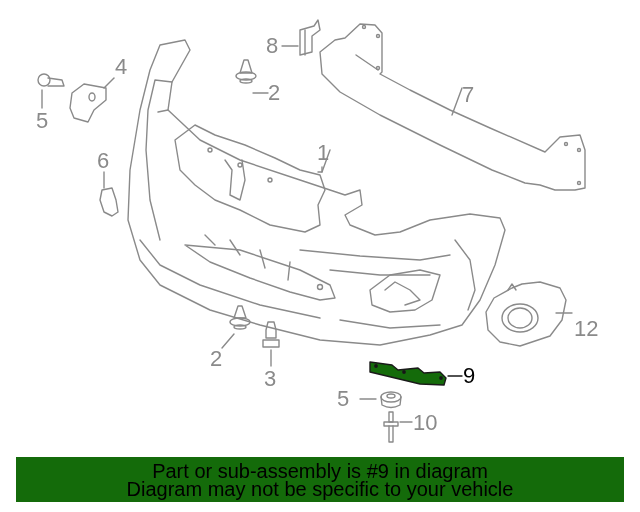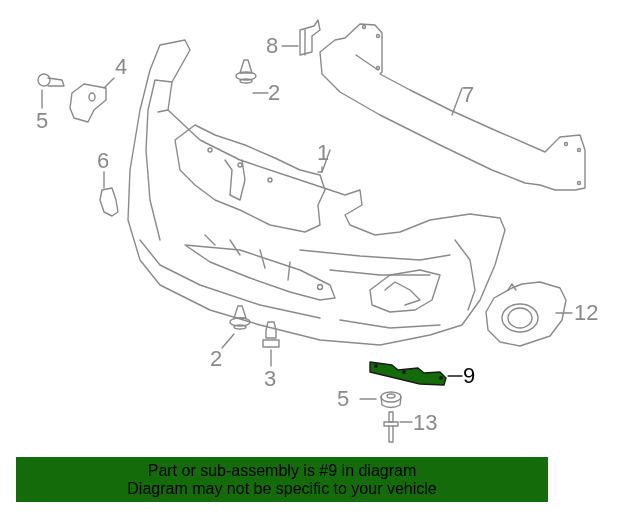--- a/index.html
+++ b/index.html
@@ -1,20 +1,20 @@
 <!DOCTYPE html>
 <html><head>
 <meta charset="utf-8">
 <style>
   html,body{margin:0;padding:0;background:#fff;}
   body{width:640px;height:512px;position:relative;overflow:hidden;font-family:"Liberation Sans",sans-serif;}
   #diagram{position:absolute;left:0;top:0;width:640px;height:512px;}
   .callout{position:absolute;font-size:22px;color:#8a8a8a;line-height:1;font-family:"Liberation Sans",sans-serif;}
   .callout.hl{color:#000;}
-  #banner{position:absolute;left:16px;top:457px;width:532px;height:45px;background:#146b0a;color:#000;text-align:center;font-size:16px;line-height:18px;padding-top:5px;box-sizing:border-box;}
+  #banner{position:absolute;left:16px;top:457px;width:608px;height:45px;background:#146b0a;color:#000;text-align:center;font-size:20px;line-height:18px;padding-top:5px;box-sizing:border-box;}
   #banner div{white-space:nowrap;}
 </style>
 </head>
 <body>
 
 <div id="diagram">
   <svg width="640" height="512" viewBox="0 0 640 512" fill="none" stroke="#8a8a8a" stroke-width="1.4" stroke-linejoin="round" stroke-linecap="round">
 
     <g>
       <path d="M160 45 L185 40 L190 50 L172 82 L168 110 L200 140 L240 160 L300 180 L345 195 L360 190 L362 205 L345 215 L350 225 L375 235 L400 232 L430 220 L470 214 L500 218 L505 230 L495 265 L480 300 L462 325 L430 335 L380 345 L320 340 L260 325 L210 310 L160 285 L140 260 L128 220 L130 170 L140 110 L150 70 Z"></path>
@@ -129,21 +129,21 @@
   <span class="callout" style="left:317px;top:142px;">1</span>
   <span class="callout" style="left:268px;top:82px;">2</span>
   <span class="callout" style="left:210px;top:348px;">2</span>
   <span class="callout" style="left:264px;top:368px;">3</span>
   <span class="callout" style="left:115px;top:56px;">4</span>
   <span class="callout" style="left:36px;top:110px;">5</span>
   <span class="callout" style="left:97px;top:150px;">6</span>
   <span class="callout" style="left:462px;top:84px;">7</span>
   <span class="callout" style="left:266px;top:35px;">8</span>
   <span class="callout hl" style="left:463px;top:365px;">9</span>
-  <span class="callout" style="left:413px;top:412px;">13</span>
+  <span class="callout" style="left:413px;top:412px;">10</span>
   <span class="callout" style="left:337px;top:388px;">5</span>
-  <span class="callout" style="left:574px;top:302px;">12</span>
+  <span class="callout" style="left:574px;top:318px;">12</span>
 </div>
 
 <div id="banner">
   <div>Part or sub-assembly is #9 in diagram</div>
   <div>Diagram may not be specific to your vehicle</div>
 </div>
 
 </body></html>

